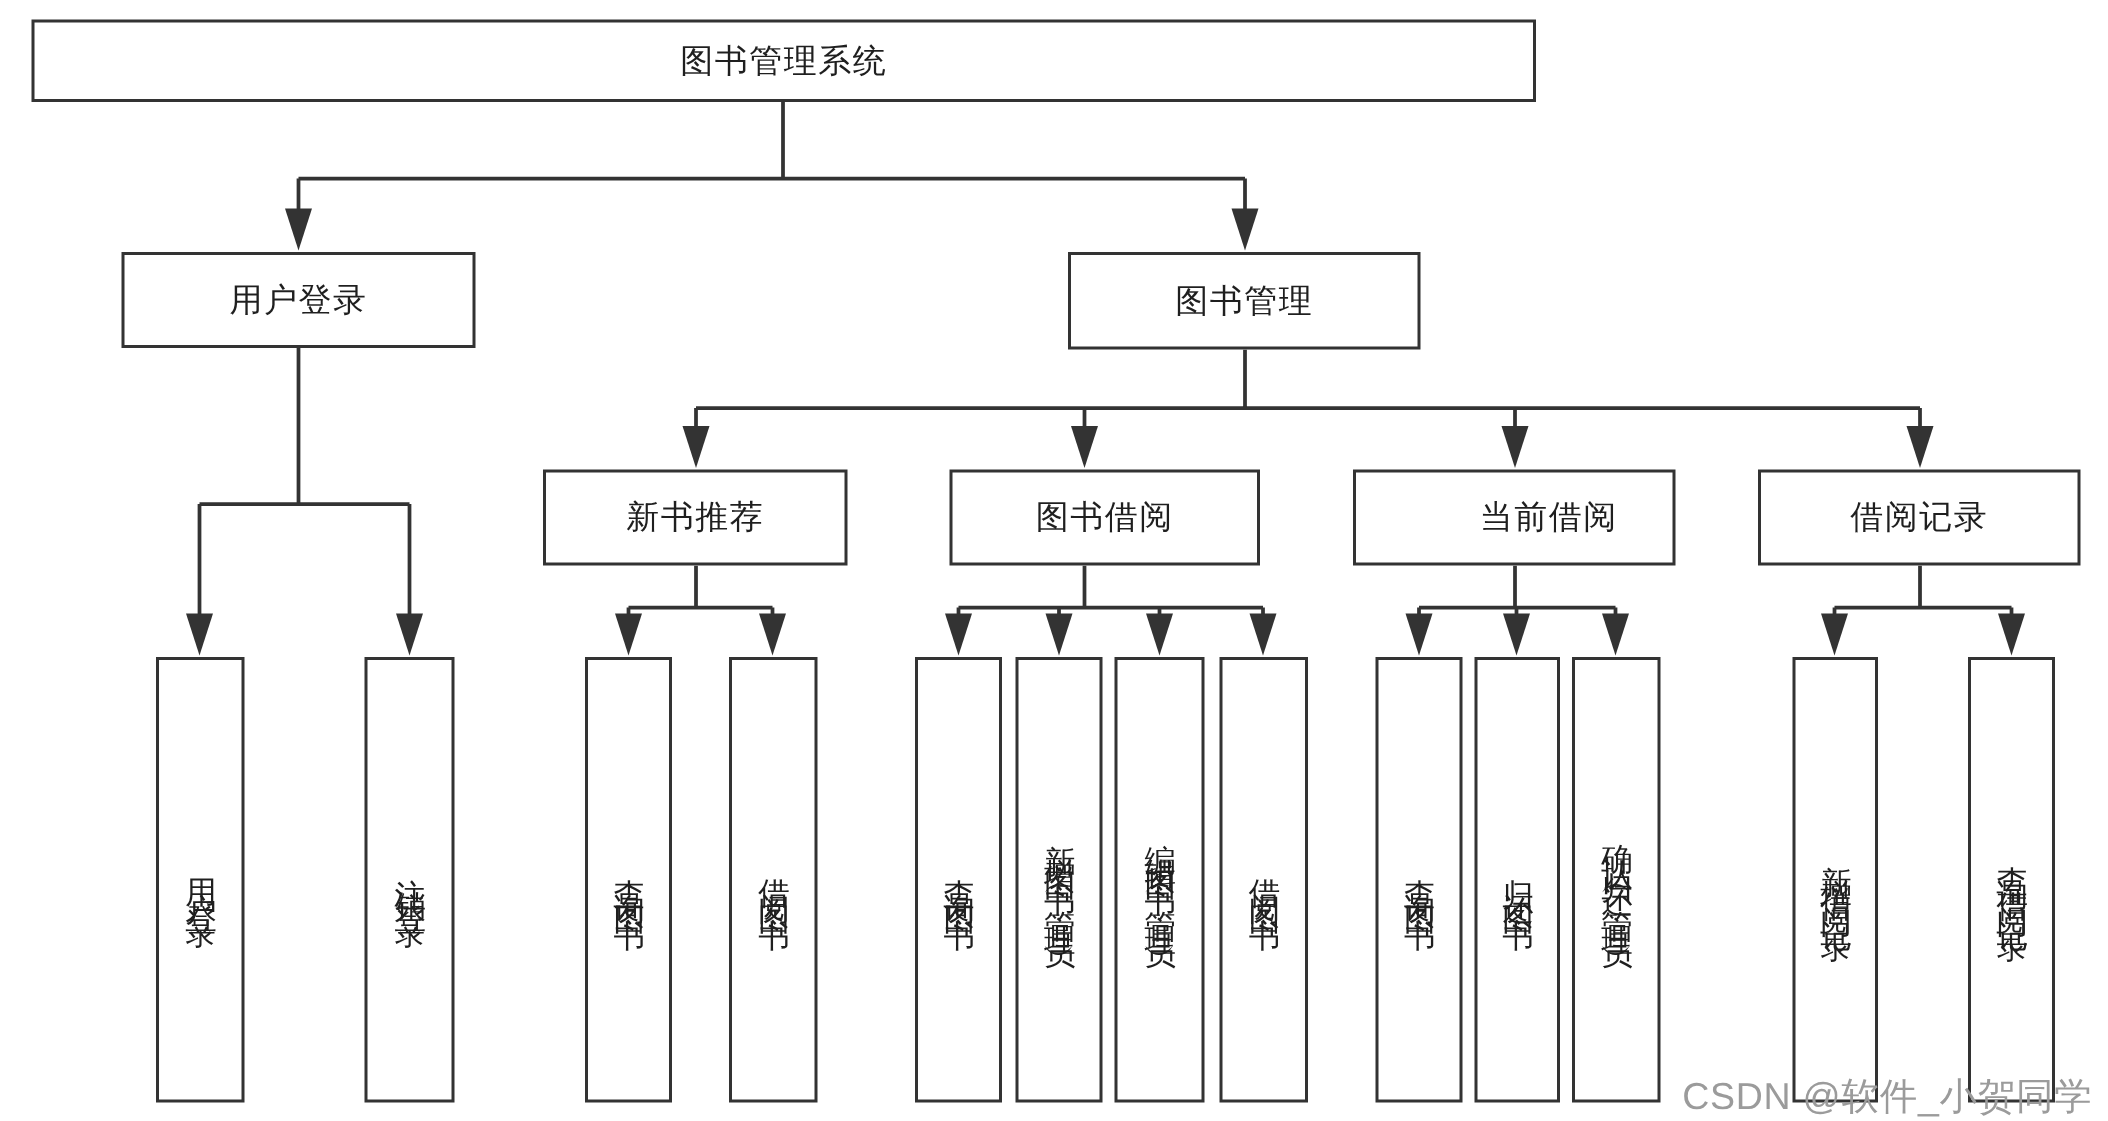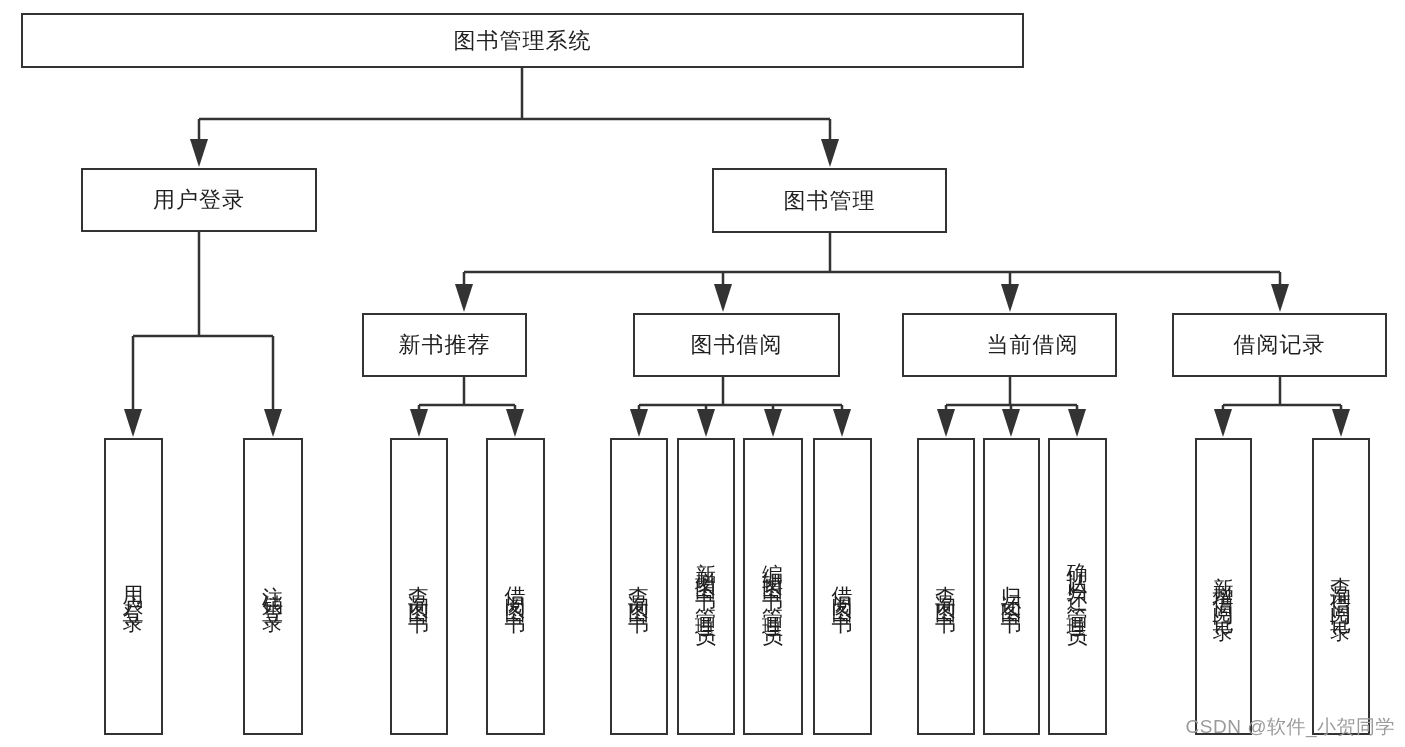--- a/index.html
+++ b/index.html
@@ -34,21 +34,21 @@
     text-orientation: mixed;
     font-size: 21px;
     letter-spacing: 9px;
     line-height: 1;
     white-space: nowrap;
   }
   .watermark {
     position: absolute;
     right: 10px;
     top: 714px;
-    font-size: 19px;
+    font-size: 25px;
     color: #9b9b9b;
     z-index: 2;
     letter-spacing: 0.5px;
   }
 </style>
 </head>
 <body>
 
 <div class="canvas">
 
@@ -101,21 +101,21 @@
     <span>图书管理系统</span>
   </div>
 
   <div class="node hnode" style="left:81px; top:168px; width:236px; height:64px;">
     <span>用户登录</span>
   </div>
   <div class="node hnode" style="left:712px; top:168px; width:235px; height:65px;">
     <span>图书管理</span>
   </div>
 
-  <div class="node hnode" style="left:362px; top:313px; width:165px; height:64px;">
+  <div class="node hnode" style="left:362px; top:313px; width:203px; height:64px;">
     <span>新书推荐</span>
   </div>
   <div class="node hnode" style="left:620px; top:313px; width:207px; height:64px;margin-left:13px;">
     <span>图书借阅</span>
   </div>
   <div class="node hnode" style="left:902px; top:313px; width:215px; height:64px;padding-left:46px;">
     <span>当前借阅</span>
   </div>
   <div class="node hnode" style="left:1172px; top:313px; width:215px; height:64px;">
     <span>借阅记录</span>

